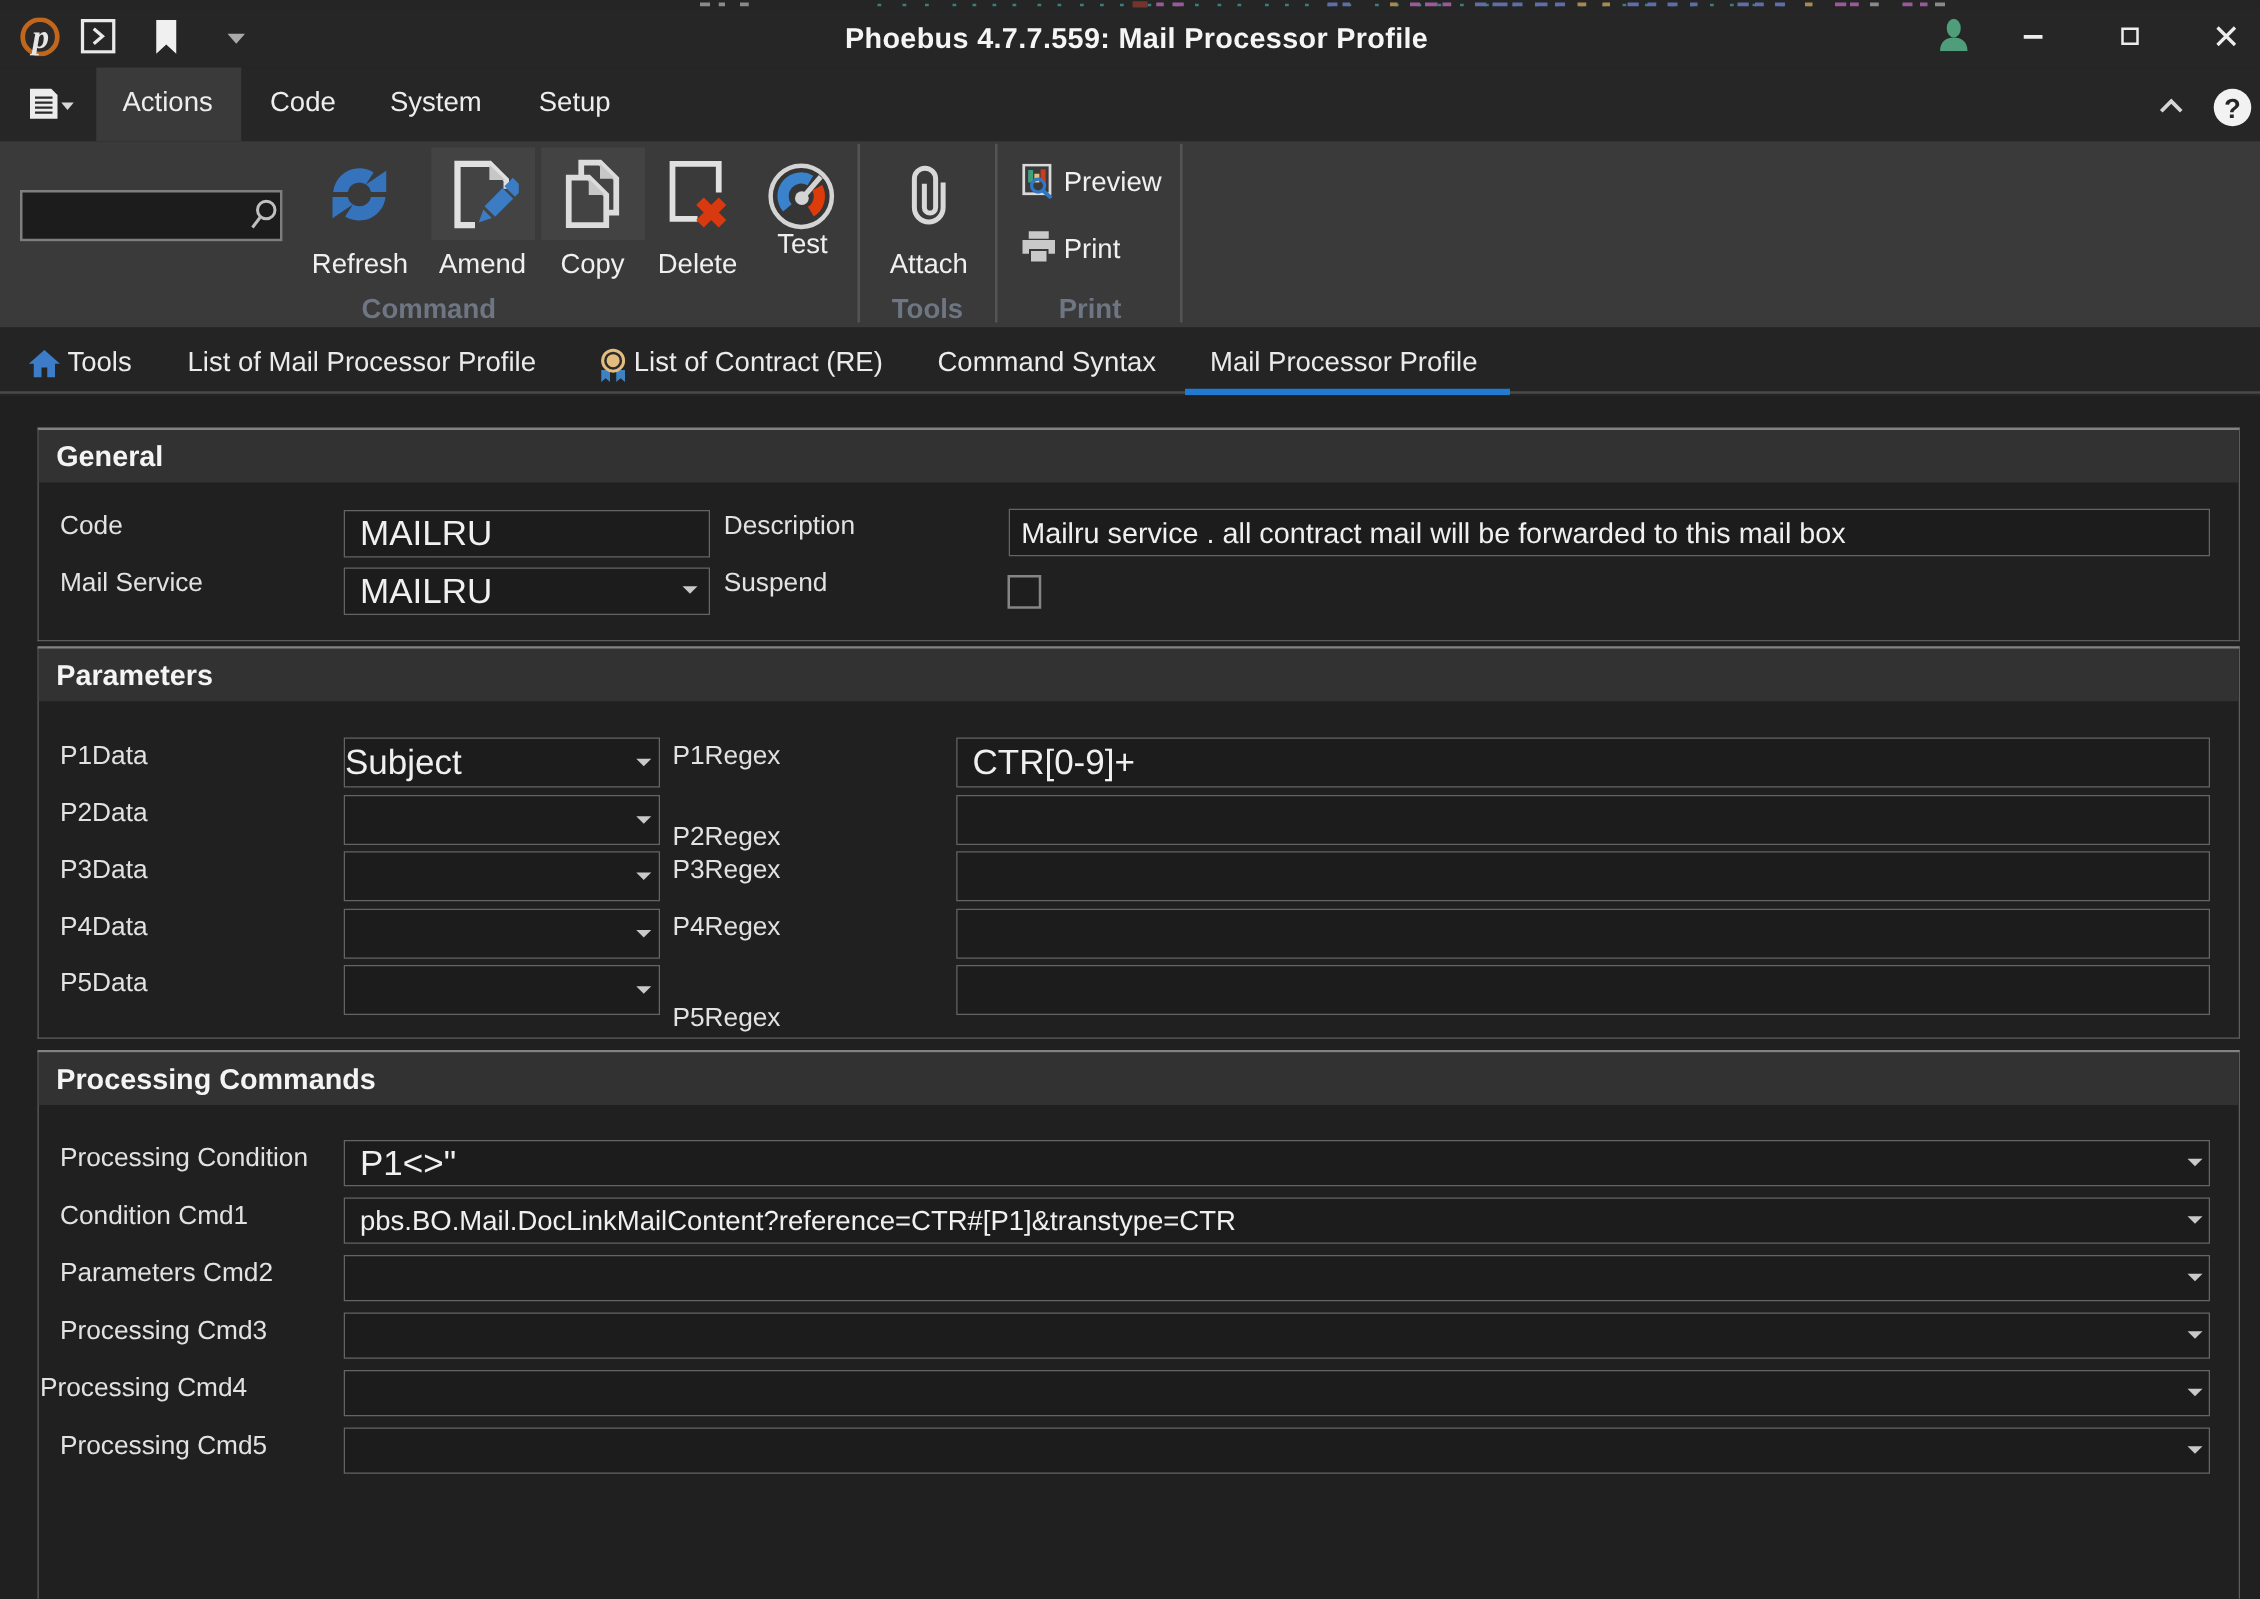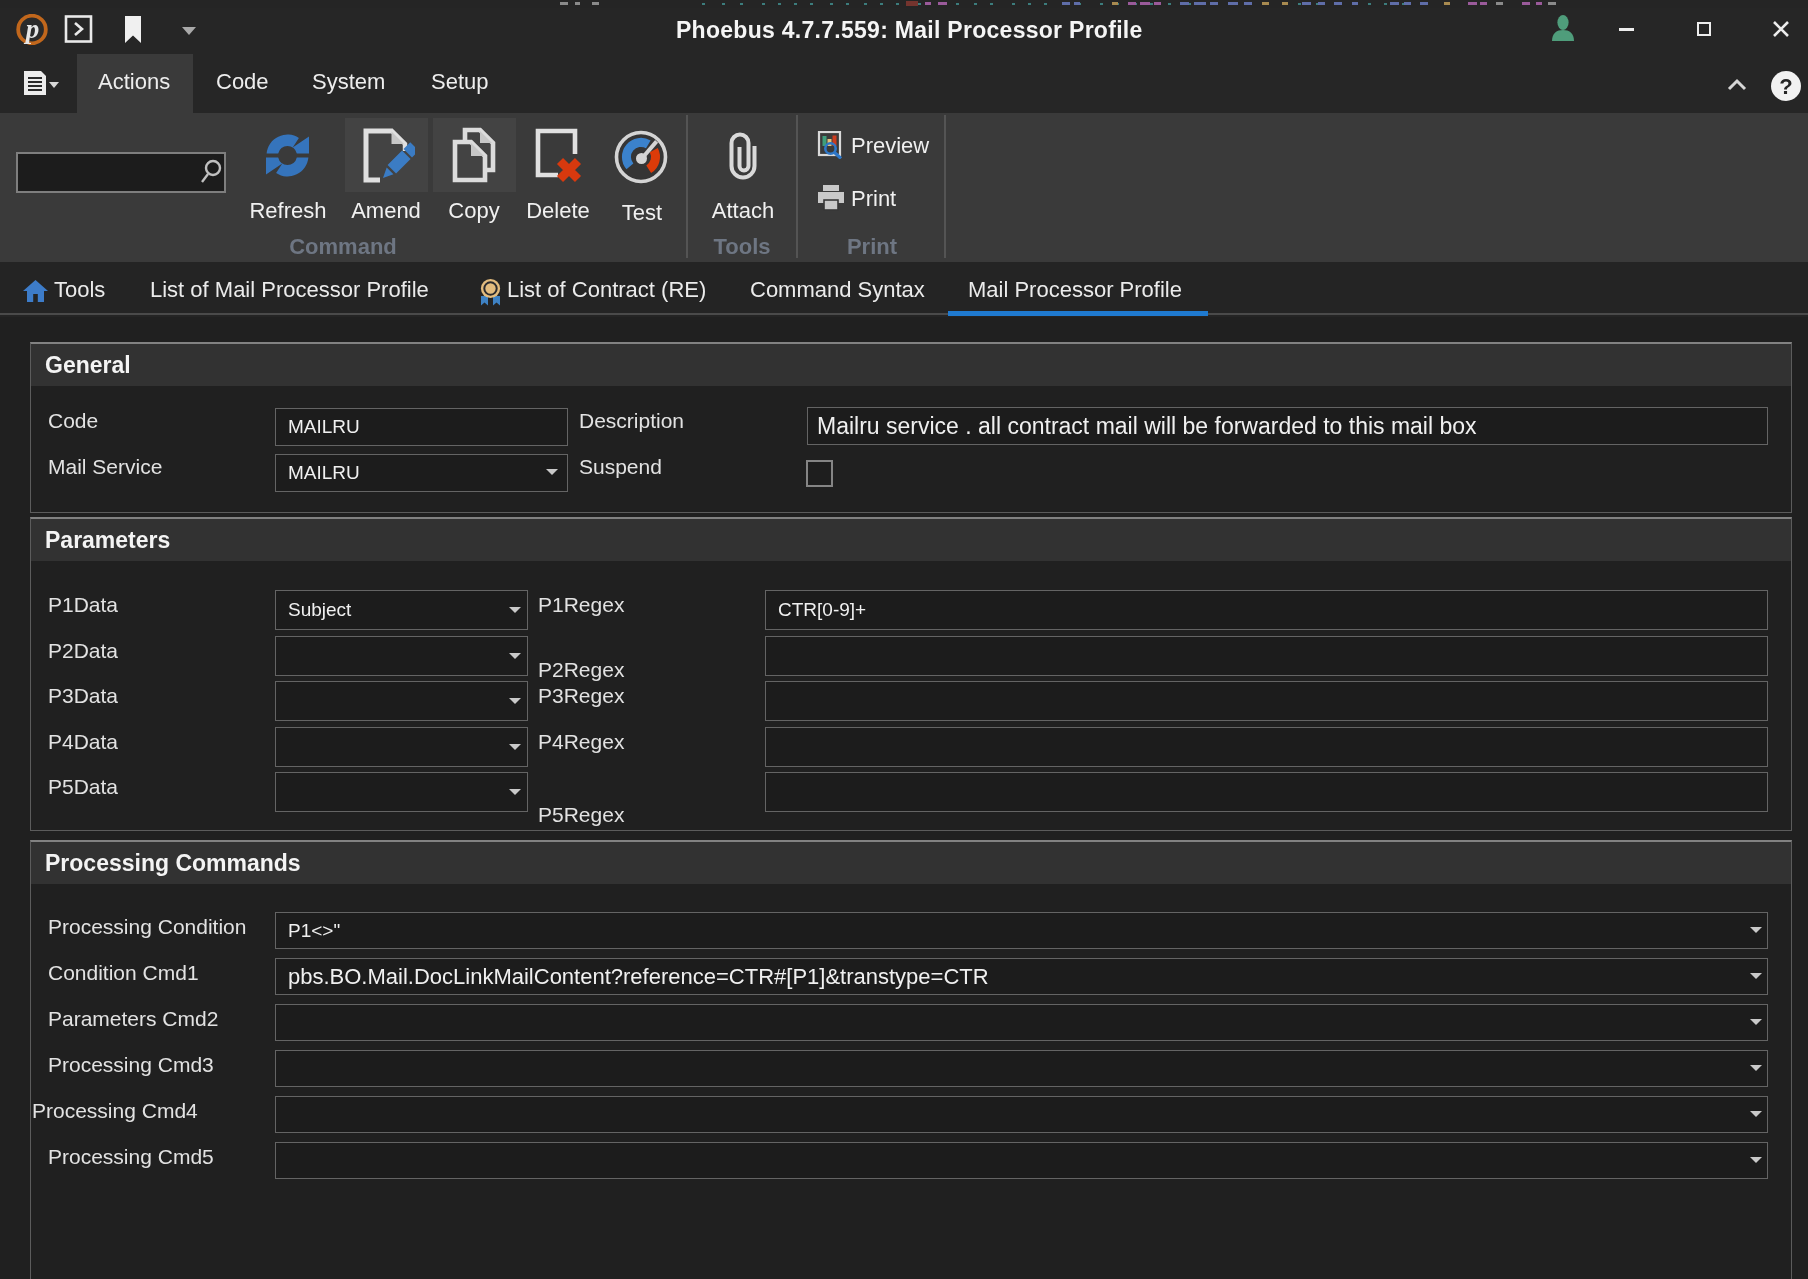--- a/index.html
+++ b/index.html
@@ -22,21 +22,21 @@
 .rlabel { font-size:22px; color:#f0f0f0; text-align:center; }
 .rgroup { font-size:22px; font-weight:bold; color:#6e7683; text-align:center; }
 .btnhl { background:#434343; }
 #searchbox { left:16px; top:152px; width:210px; height:41px; background:#1c1c1c; border:2px solid #7e7e7e; }
 
 .tabtext { font-size:22px; color:#ebebeb; }
 
 .gbox { border:1px solid #5c5c5c; border-top:2px solid #828282; background:#202020; }
 .ghead { background:#323232; font-weight:bold; font-size:23px; color:#f4f4f4; }
 .lbl { font-size:21px; color:#e2e2e2; }
-.field { background:#1c1c1c; border:1px solid #646464; font-size:19px; color:#f0f0f0; }
+.field { background:#1c1c1c; border:1px solid #646464; font-size:28px; color:#f0f0f0; }
 .caret { width:0; height:0; border-left:6px solid transparent; border-right:6px solid transparent; border-top:6.5px solid #c9c9c9; }
 </style>
 </head>
 <body>
 <div class="abs" id="topnoise">
     <i style="left:702px;top:3px;width:3px;height:2px;background:#3c7d7d"></i>
     <i style="left:722px;top:3px;width:3px;height:2px;background:#3c7d7d"></i>
     <i style="left:740px;top:3px;width:3px;height:2px;background:#3c7d7d"></i>
     <i style="left:762px;top:3px;width:3px;height:2px;background:#3c7d7d"></i>
     <i style="left:778px;top:3px;width:3px;height:2px;background:#3c7d7d"></i>
@@ -204,21 +204,21 @@
 </svg>
 
 <svg class="abs" style="left:727px;top:130px" width="34" height="57" viewBox="0 0 34 57">
  <path d="M27.5 16 V36 A11.5 11.5 0 0 1 4.5 36 V13 A8.5 8.5 0 0 1 21.5 13 V36 A4.5 4.5 0 0 1 12.5 36 V17" fill="none" stroke="#d9d9d9" stroke-width="4"></path>
 </svg>
 
 <div class="abs rlabel" style="left:238px;top:198px;width:100px">Refresh</div>
 <div class="abs rlabel" style="left:336px;top:198px;width:100px">Amend</div>
 <div class="abs rlabel" style="left:424px;top:198px;width:100px">Copy</div>
 <div class="abs rlabel" style="left:508px;top:198px;width:100px">Delete</div>
-<div class="abs rlabel" style="left:592px;top:200px;width:100px">Test</div>
+<div class="abs rlabel" style="left:592px;top:182px;width:100px">Test</div>
 <div class="abs rlabel" style="left:693px;top:198px;width:100px">Attach</div>
 
 <div class="abs ribbonsep" style="left:686px"></div>
 <div class="abs ribbonsep" style="left:796px"></div>
 <div class="abs ribbonsep" style="left:944px"></div>
 
 <div class="abs rgroup" style="left:283px;top:234px;width:120px">Command</div>
 <div class="abs rgroup" style="left:682px;top:234px;width:120px">Tools</div>
 <div class="abs rgroup" style="left:812px;top:234px;width:120px">Print</div>
 
@@ -265,21 +265,21 @@
 <div class="abs lbl" style="left:48px;top:455px">Mail Service</div>
 <div class="abs field" style="left:275px;top:454px;width:293px;height:38px;line-height:36px;padding-left:12px">MAILRU</div>
 <div class="abs caret" style="left:546px;top:469px"></div>
 <div class="abs lbl" style="left:579px;top:455px">Suspend</div>
 <div class="abs" style="left:806px;top:460px;width:27px;height:27px;background:#1e1e1e;border:2px solid #858585"></div>
 
 <div class="abs gbox" style="left:30px;top:517px;width:1762px;height:314px"></div>
 <div class="abs ghead" style="left:31px;top:519px;width:1760px;height:42px;line-height:42px;padding-left:14px">Parameters</div>
 
 <div class="abs lbl" style="left:48px;top:593px">P1Data</div>
-<div class="abs field" style="left:275px;top:590px;width:253px;height:40px;line-height:38px;padding-left:12px">Subject</div>
+<div class="abs field" style="left:275px;top:590px;width:253px;height:40px;line-height:38px;">Subject</div>
 <div class="abs caret" style="left:509px;top:607px"></div>
 <div class="abs lbl" style="left:538px;top:593px">P1Regex</div>
 <div class="abs field" style="left:765px;top:590px;width:1003px;height:40px;line-height:38px;padding-left:12px">CTR[0-9]+</div>
 
 <div class="abs lbl" style="left:48px;top:639px">P2Data</div>
 <div class="abs field" style="left:275px;top:636px;width:253px;height:40px"></div>
 <div class="abs caret" style="left:509px;top:653px"></div>
 <div class="abs lbl" style="left:538px;top:658px">P2Regex</div>
 <div class="abs field" style="left:765px;top:636px;width:1003px;height:40px"></div>
 

